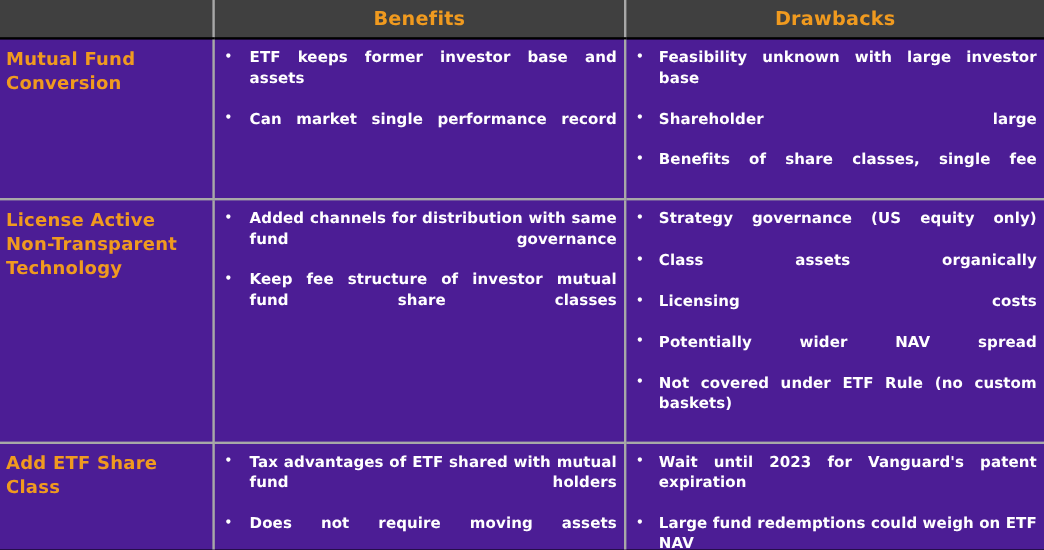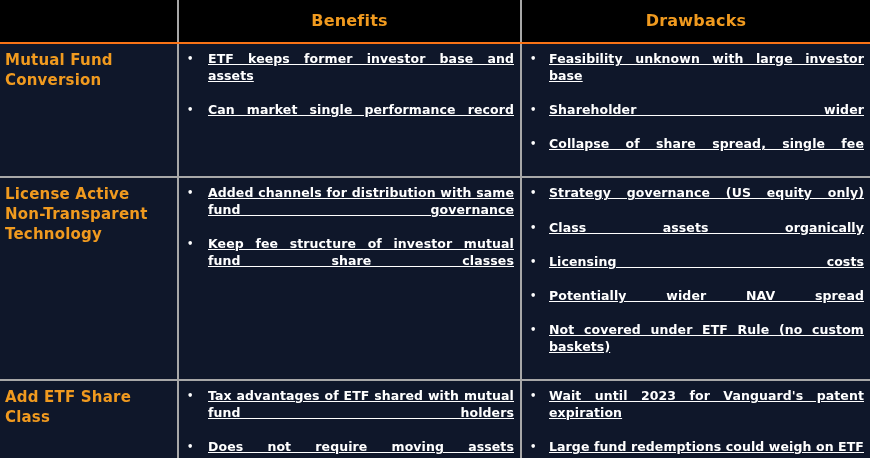--- a/index.html
+++ b/index.html
@@ -32,47 +32,47 @@
 
   col.col-option  { width: 178px; }
   col.col-benefit { width: 343px; }
   col.col-draw    { width: 349px; }
 
   
   thead tr {
     background: #585858;
   }
   thead th {
-    background: #000000;
-    height: 43px;
+    background: #404040;
+    height: 32px;
     padding: 0;
     margin: 0;
     vertical-align: middle;
     text-align: center;
-    border-bottom: 2px solid #f97316;
+    border-bottom: 2px solid #000000;
     box-sizing: border-box;
   }
   thead th.hdr-option {
     border-right: 2px solid #a8a8a8;
   }
   thead th.hdr-benefit {
     border-right: 2px solid #a8a8a8;
   }
   .hdr-label {
     color: #f09a1f;
     font-size: 16px;
     font-weight: bold;
     letter-spacing: 0.2px;
     line-height: 1;
     display: block;
   }
 
   
   tbody td {
-    background: #0f172a;
+    background: #4c1d95;
     padding: 0;
     margin: 0;
     vertical-align: top;
     box-sizing: border-box;
     border-bottom: 2px solid #a8a8a8;
   }
   tbody tr.last-row td {
     border-bottom: none;
   }
   tbody td.cell-option {
@@ -106,21 +106,20 @@
   ul.bullets > li {
     position: relative;
     color: #ffffff;
     font-size: 12.5px;
     font-weight: bold;
     line-height: 1.33;
     padding-left: 29px;
     margin: 0 0 1px 0;
     text-align: justify;
     letter-spacing: 0.1px;
-    text-decoration: underline;
   }
   ul.bullets > li::before {
     content: "\2022";
     position: absolute;
     left: 8px;
     top: 0;
     color: #ffffff;
     font-size: 10px;
     line-height: 1.55;
     font-weight: bold;
@@ -182,24 +181,24 @@
                 <span class="li-text">Can market single performance record</span>
               </li>
             </ul>
           </td>
           <td class="cell-draw">
             <ul class="bullets">
               <li>
                 <span class="li-text">Feasibility unknown with large investor base</span>
               </li>
               <li>
-                <span class="li-text">Shareholder wider</span>
-              </li>
-              <li>
-                <span class="li-text">Collapse of share spread, single fee</span>
+                <span class="li-text">Shareholder large</span>
+              </li>
+              <li>
+                <span class="li-text">Benefits of share classes, single fee</span>
               </li>
             </ul>
           </td>
         </tr>
         <tr class="row-1">
           <td class="cell-option">
             <span class="option-title">License Active Non-Transparent Technology</span>
           </td>
           <td class="cell-benefit">
             <ul class="bullets">

